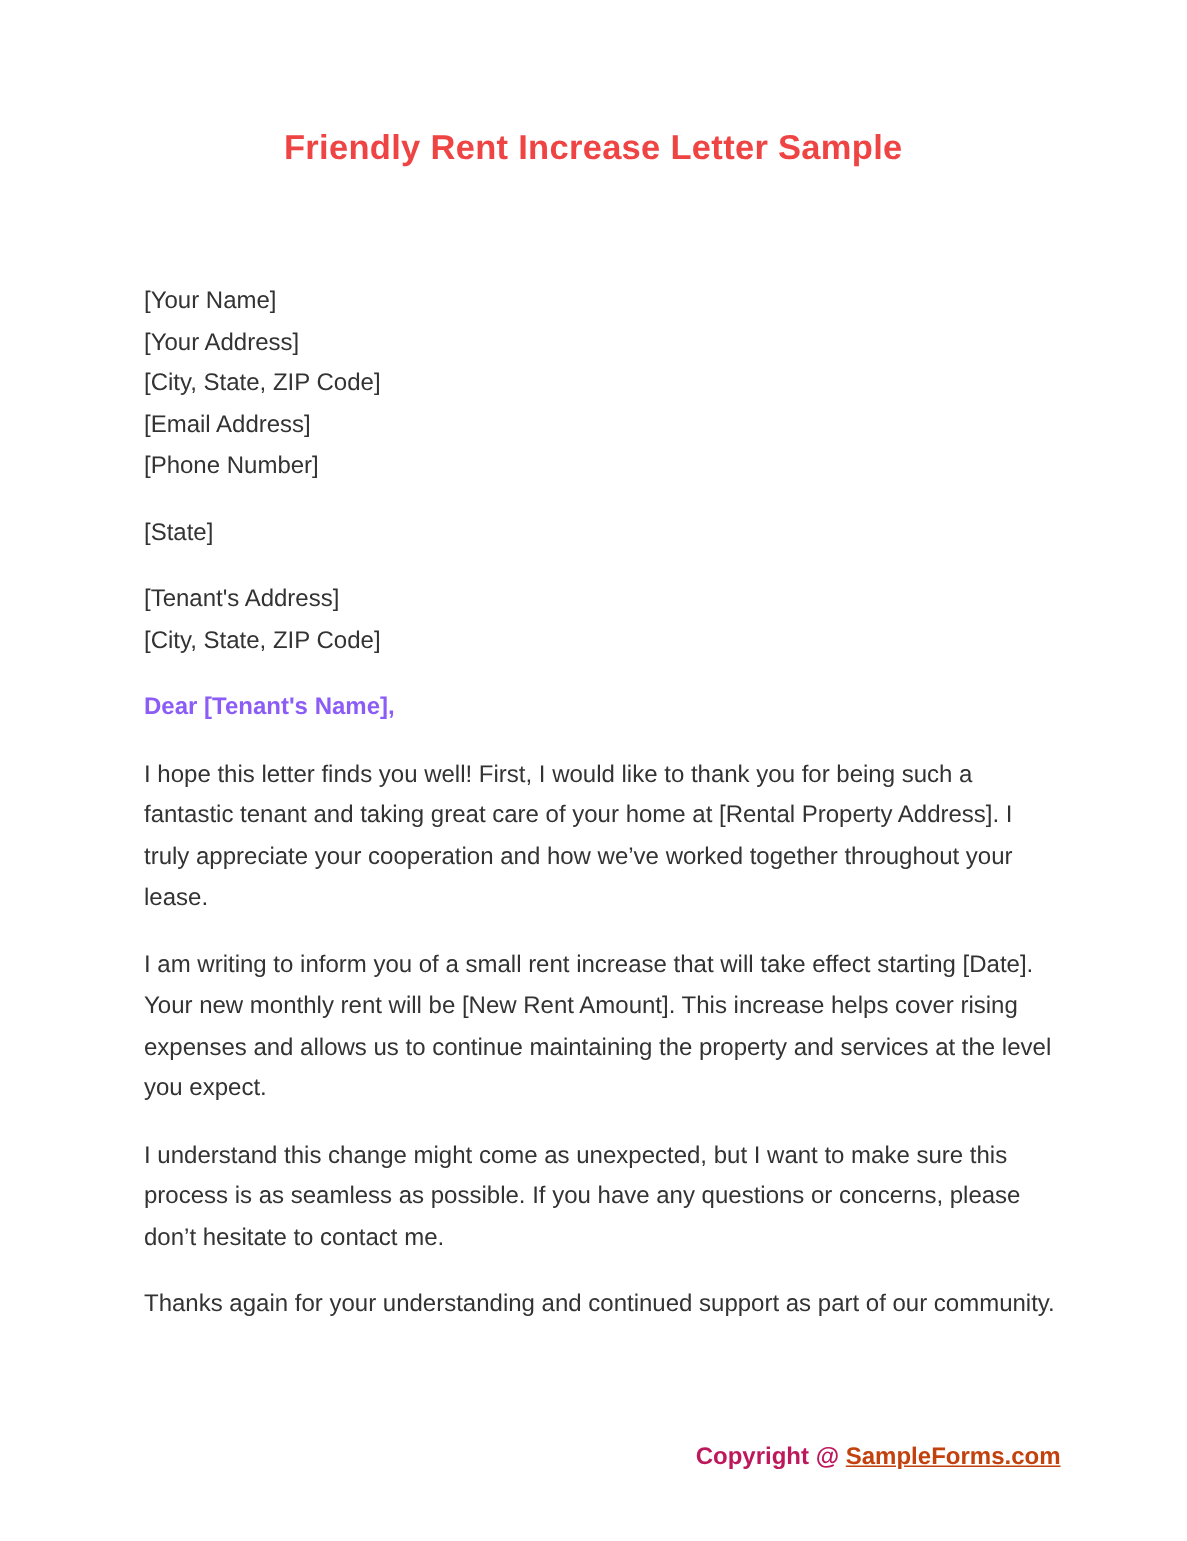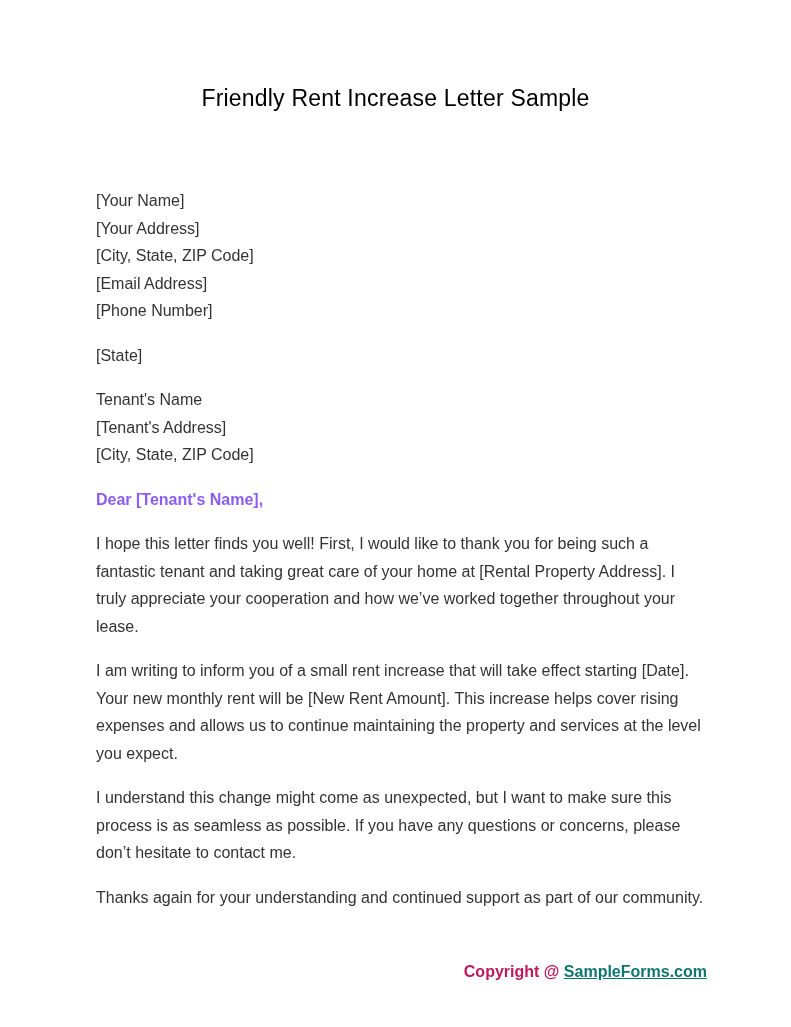--- a/index.html
+++ b/index.html
@@ -12,22 +12,22 @@
     height: 1027px;
     margin: 0 auto;
     background: #ffffff;
     overflow: hidden;
   }
 
   .page-title {
     padding-top: 85px;
     text-align: center;
     font-size: 23px;
-    font-weight: normal;
-    color: #000000;
+    font-weight: bold;
+    color: #ef4444;
     letter-spacing: 0.2px;
   }
 
   .letter {
     margin: 75px 84px 0 84px;
     width: 623px;
     font-size: 16px;
     line-height: 27.5px;
     color: #333333;
   }
@@ -46,21 +46,21 @@
     line-height: 24px;
     text-align: right;
   }
 
   .copyright-text {
     color: #be185d;
     font-weight: 600;
   }
 
   .footer-link {
-    color: #0f766e;
+    color: #c2410c;
     font-weight: bold;
     text-decoration: underline;
     cursor: pointer;
   }
 </style>
 </head>
 <body>
 
 <div class="page">
 
@@ -72,21 +72,20 @@
       <span class="line">[Your Name]</span>
       <span class="line">[Your Address]</span>
       <span class="line">[City, State, ZIP Code]</span>
       <span class="line">[Email Address]</span>
       <span class="line">[Phone Number]</span>
     </p>
 
     <p>[State]</p>
 
     <p>
-      <span class="line">Tenant's Name</span>
       <span class="line">[Tenant's Address]</span>
       <span class="line">[City, State, ZIP Code]</span>
     </p>
 
     <p class="salutation">Dear [Tenant's Name],</p>
 
     <p>I hope this letter finds you well! First, I would like to thank you for being such a fantastic tenant and taking great care of your home at [Rental Property Address]. I truly appreciate your cooperation and how we’ve worked together throughout your lease.</p>
     <p>I am writing to inform you of a small rent increase that will take effect starting [Date]. Your new monthly rent will be [New Rent Amount]. This increase helps cover rising expenses and allows us to continue maintaining the property and services at the level you expect.</p>
     <p>I understand this change might come as unexpected, but I want to make sure this process is as seamless as possible. If you have any questions or concerns, please don’t hesitate to contact me.</p>
     <p>Thanks again for your understanding and continued support as part of our community.</p>

